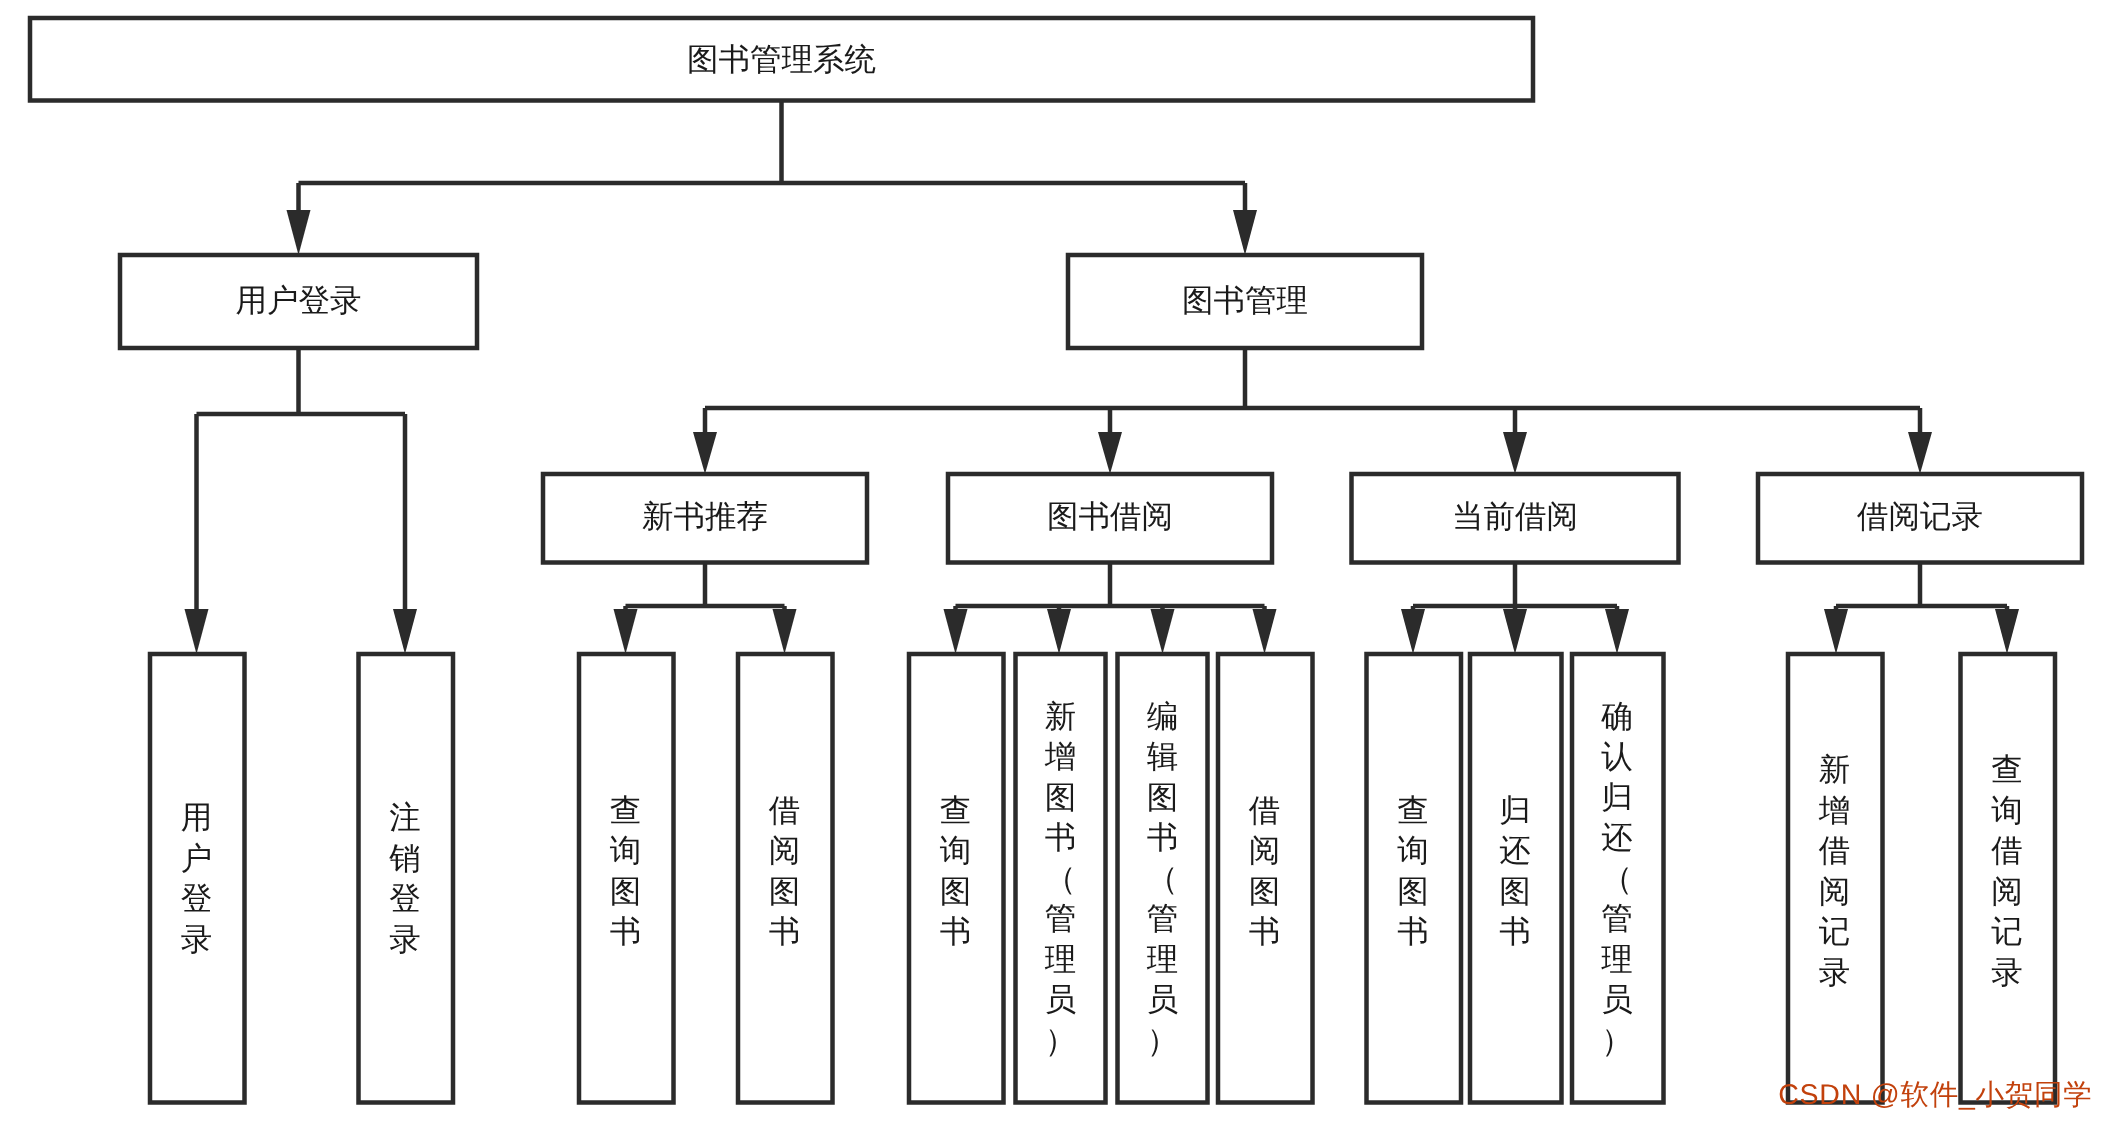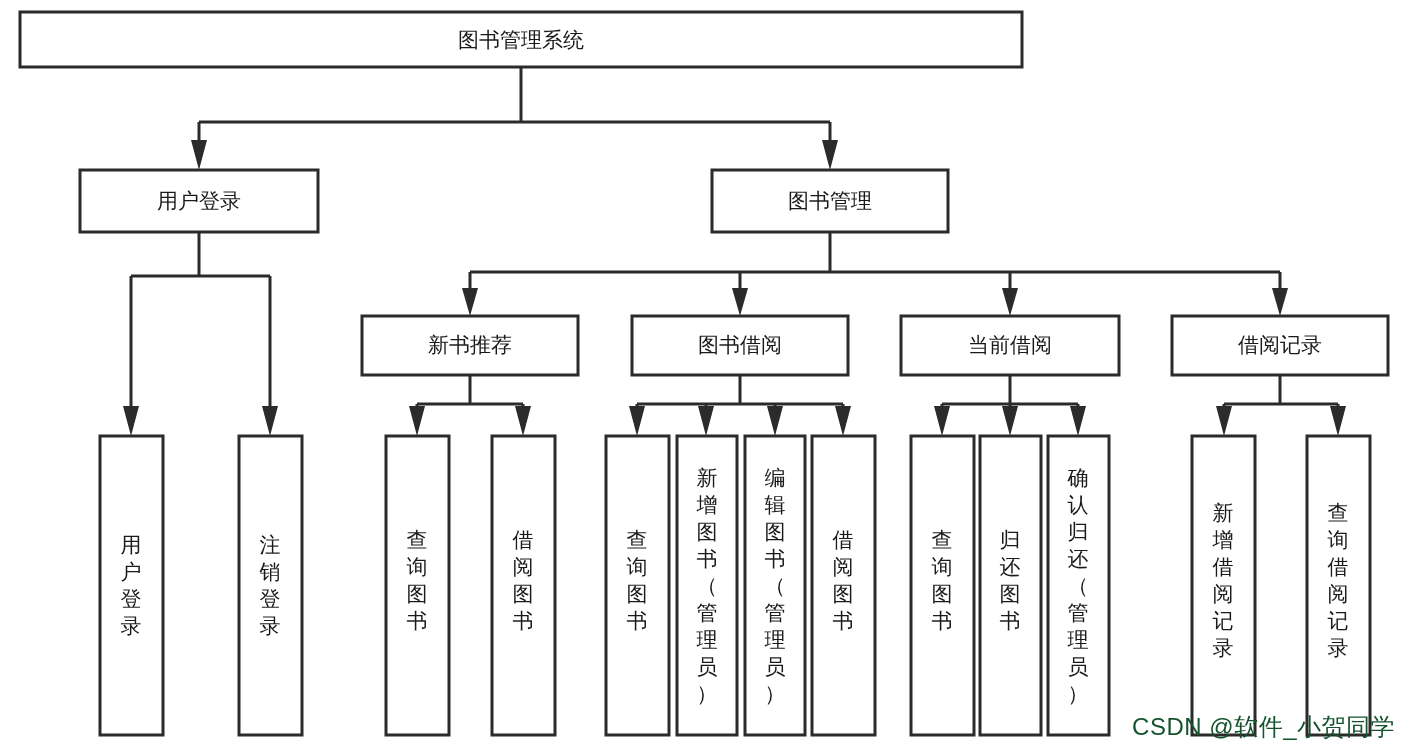--- a/index.html
+++ b/index.html
@@ -33,22 +33,22 @@
     font-family:"Liberation Sans","DejaVu Sans",sans-serif;
     font-size:21px;
     fill:#1a1a1a;
     text-anchor:middle;
   }
   .watermark{
     position:absolute;
     right:10px;
     bottom:4px;
     font-family:"Liberation Sans","DejaVu Sans",sans-serif;
-    font-size:24px;
-    color:#14532d;
+    font-size:19px;
+    color:#c2410c;
     white-space:nowrap;
     letter-spacing:0.5px;
   }
 </style>
 </head>
 <body>
 
 <svg id="diagram" viewBox="0 0 1405 747">
   <defs>
     <marker id="ah" markerWidth="14" markerHeight="14" refX="1.5" refY="6" orient="auto" markerUnits="userSpaceOnUse">

